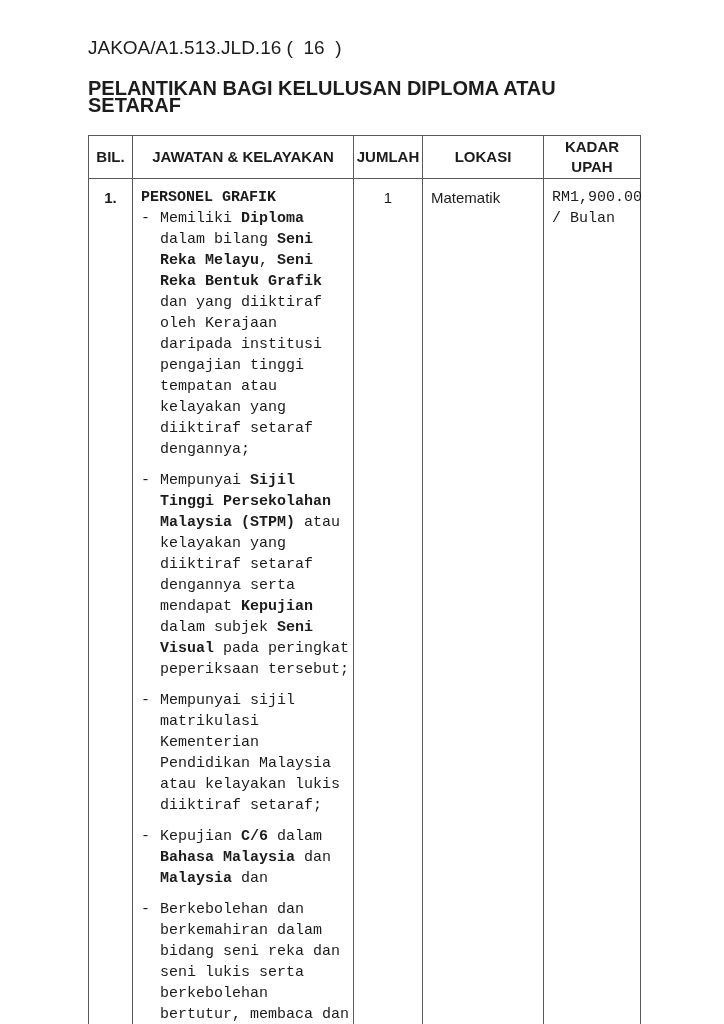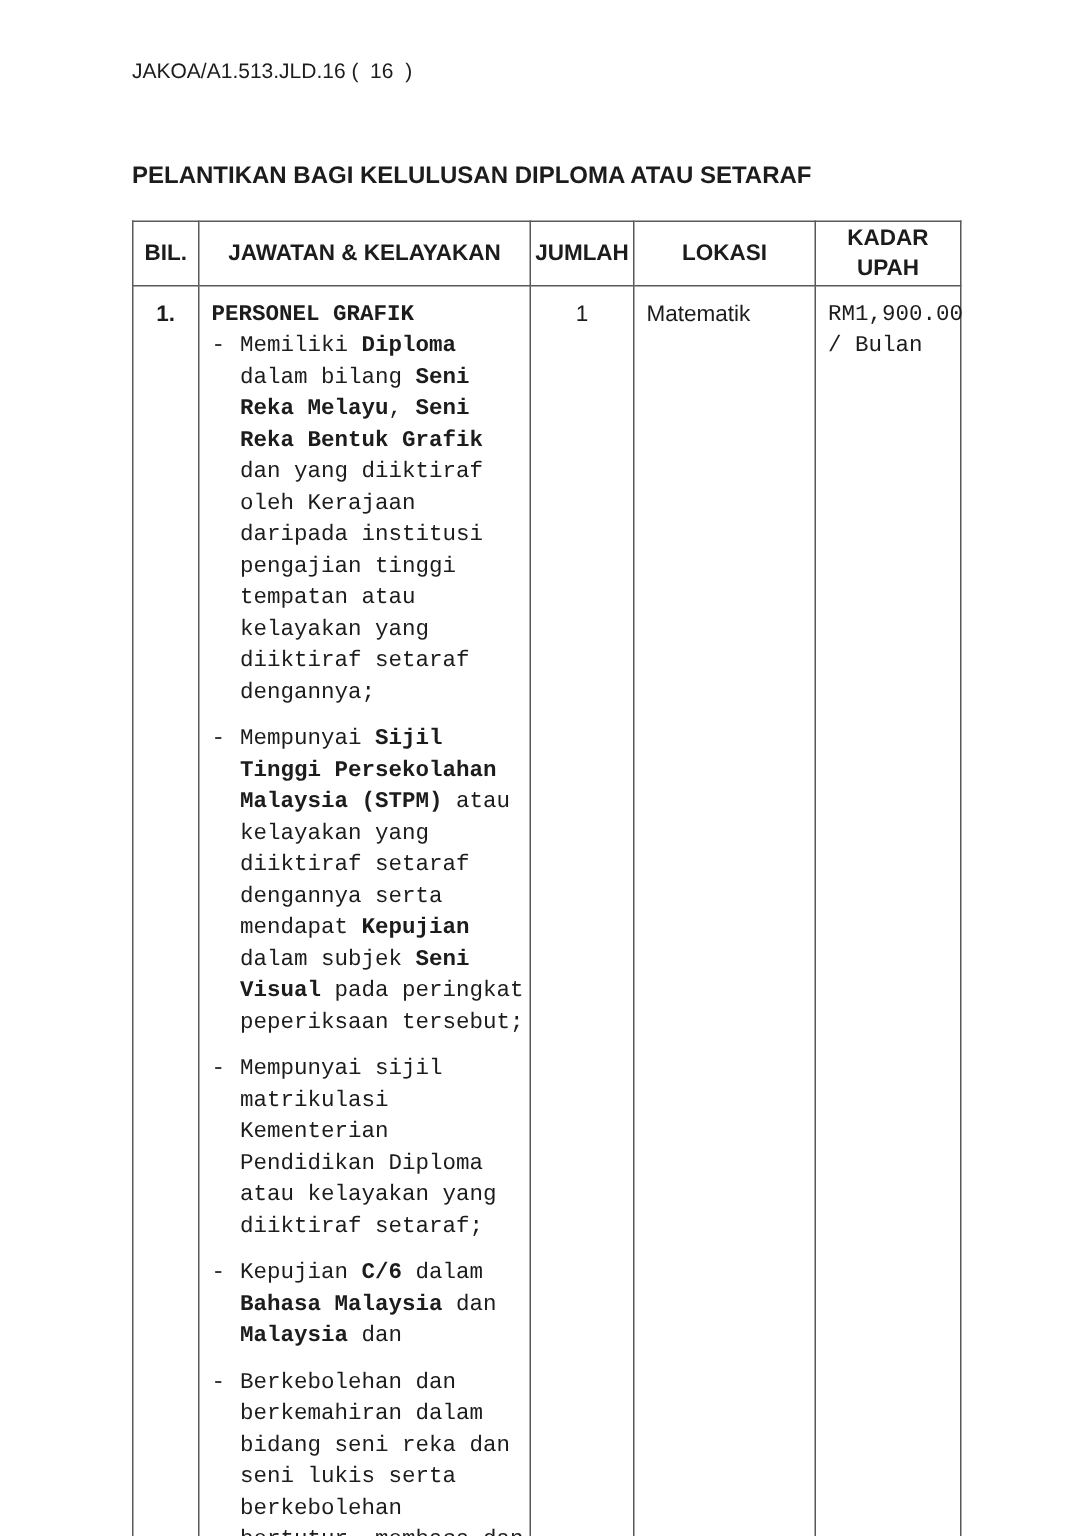--- a/index.html
+++ b/index.html
@@ -8,27 +8,27 @@
     position: relative;
     width: 724px;
     height: 1024px;
     background: #ffffff;
     font-family: "Liberation Sans", "DejaVu Sans", sans-serif;
     color: #1c1c1c;
     padding: 39px 84px 0 88px;
     overflow: hidden;
   }
   .ref {
-    font-size: 14px;
+    font-size: 19px;
     line-height: 17px;
     white-space: pre;
   }
   .doc-title {
-    margin-top: 53px;
-    font-size: 16px;
+    margin-top: 24px;
+    font-size: 20px;
     font-weight: bold;
     line-height: 17px;
   }
   table.vacancy {
     margin-top: 21px;
     width: 552px;
     border-collapse: collapse;
     table-layout: fixed;
   }
   .vacancy th, .vacancy td {
@@ -95,21 +95,21 @@
               <div class="req-item">
                 <span class="req-dash">-</span>
                 <span class="req-text">Memiliki <b>Diploma</b> dalam bilang <b>Seni Reka Melayu</b>, <b>Seni Reka Bentuk Grafik</b> dan yang diiktiraf oleh Kerajaan daripada institusi pengajian tinggi tempatan atau kelayakan yang diiktiraf setaraf dengannya;</span>
               </div>
               <div class="req-item">
                 <span class="req-dash">-</span>
                 <span class="req-text">Mempunyai <b>Sijil Tinggi Persekolahan Malaysia (STPM)</b> atau kelayakan yang diiktiraf setaraf dengannya serta mendapat <b>Kepujian</b> dalam subjek <b>Seni Visual</b> pada peringkat peperiksaan tersebut;</span>
               </div>
               <div class="req-item">
                 <span class="req-dash">-</span>
-                <span class="req-text">Mempunyai sijil matrikulasi Kementerian Pendidikan Diploma atau kelayakan yang diiktiraf setaraf;</span>
+                <span class="req-text">Mempunyai sijil matrikulasi Kementerian Pendidikan Malaysia atau kelayakan lukis diiktiraf setaraf;</span>
               </div>
               <div class="req-item">
                 <span class="req-dash">-</span>
                 <span class="req-text">Kepujian <b>C/6</b> dalam <b>Bahasa Malaysia</b> dan <b>Malaysia</b> dan</span>
               </div>
               <div class="req-item">
                 <span class="req-dash">-</span>
                 <span class="req-text">Berkebolehan dan berkemahiran dalam bidang seni reka dan seni lukis serta berkebolehan bertutur, membaca dan menulis dalam Bahasa Melayu.</span>
               </div>
             </div>

